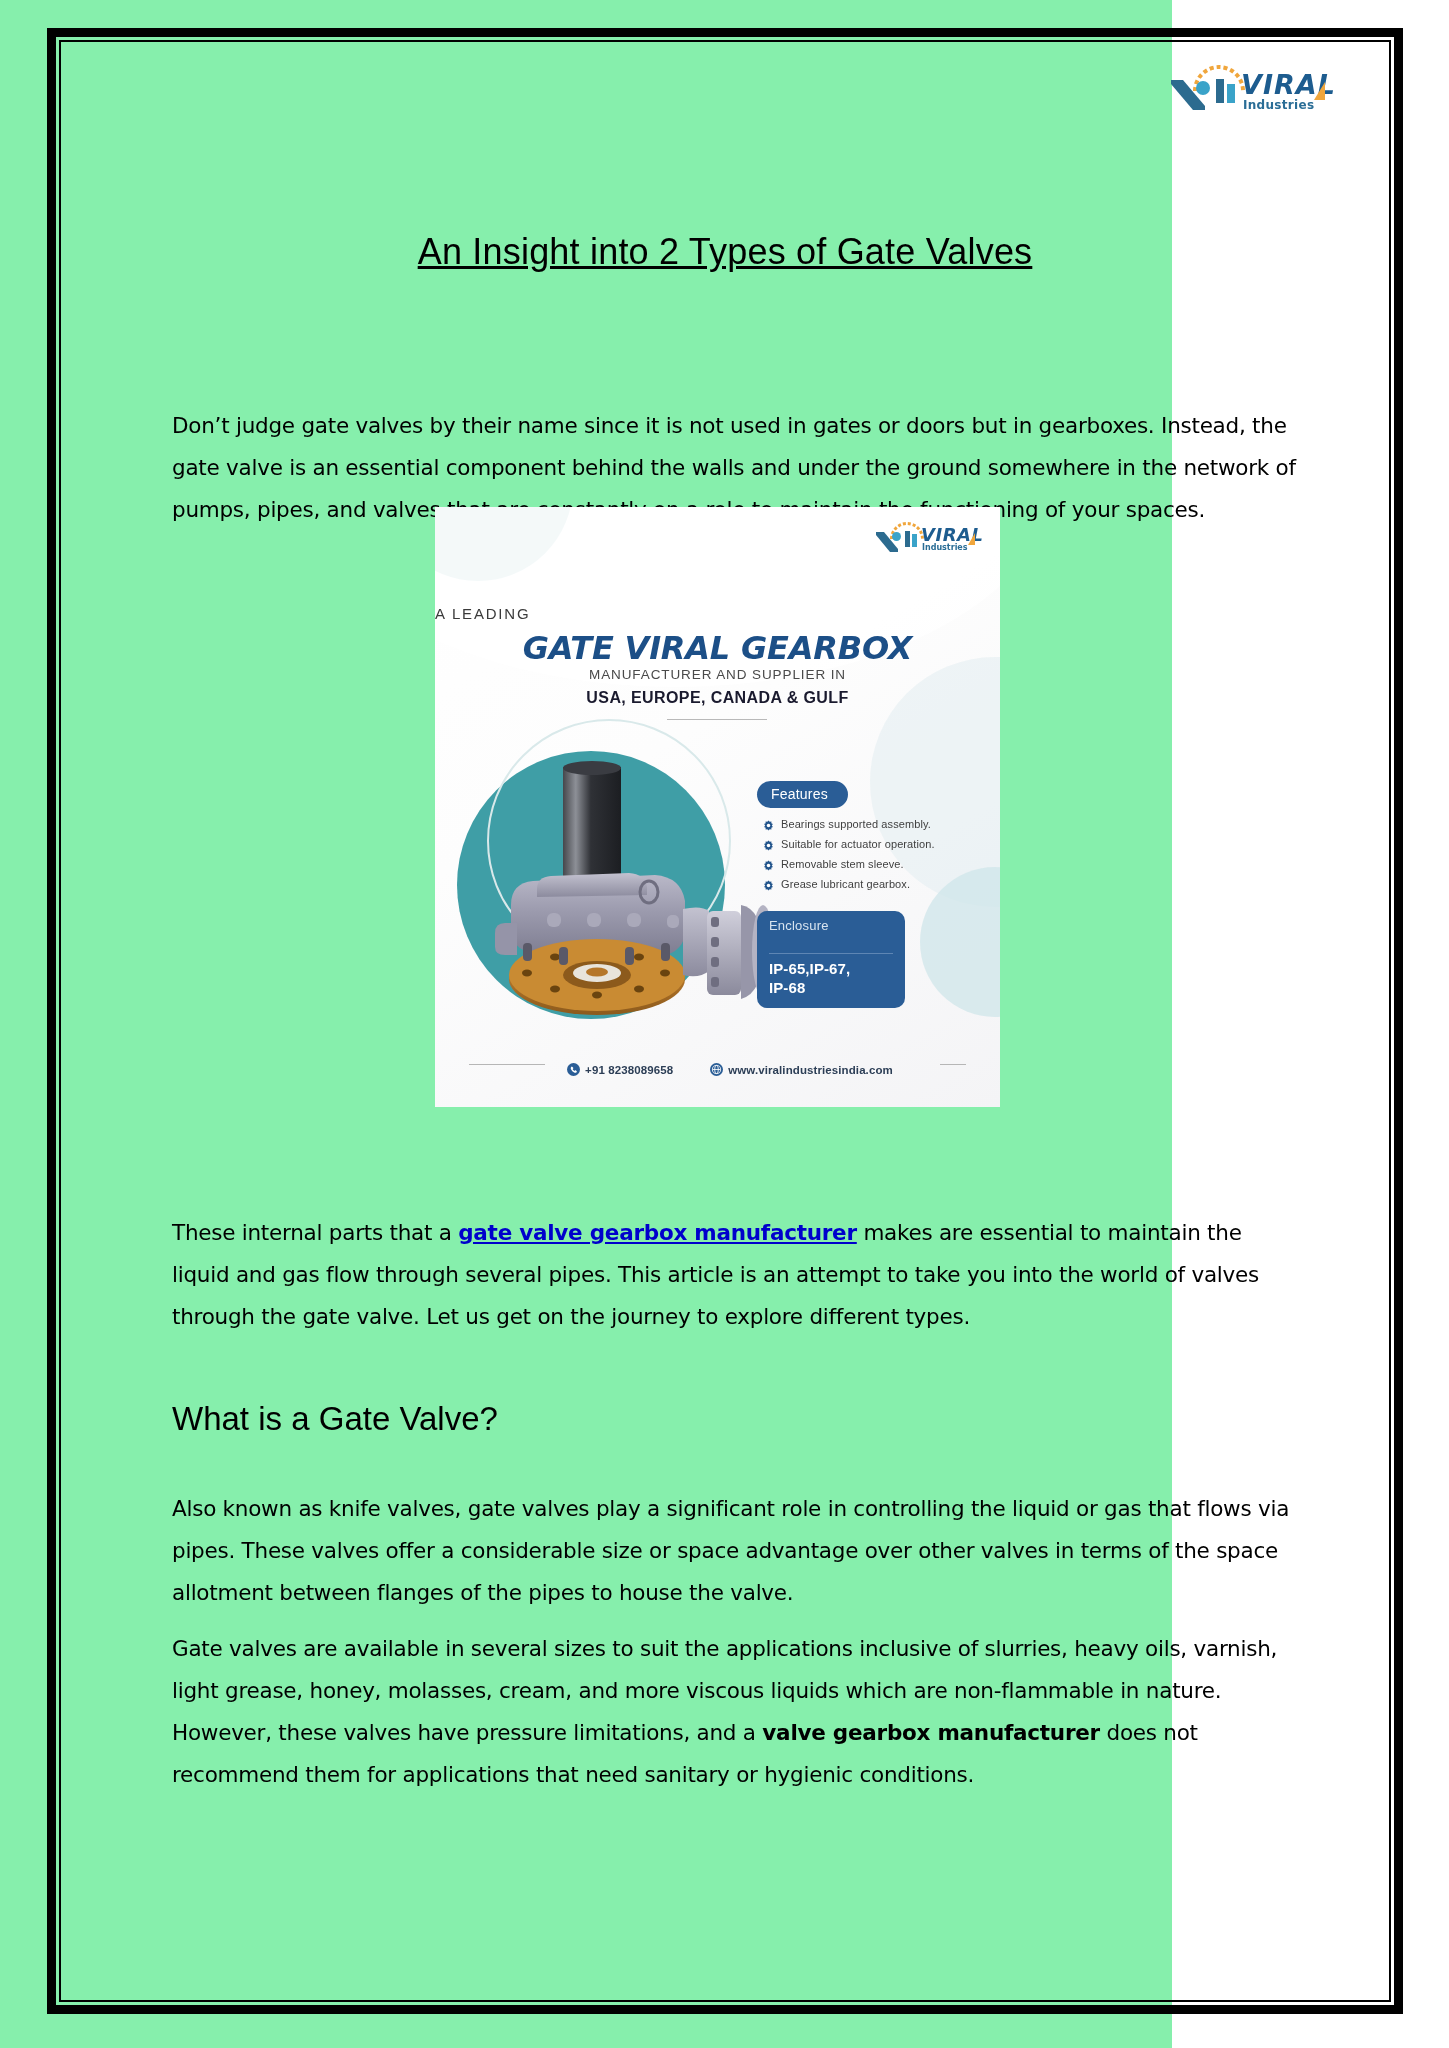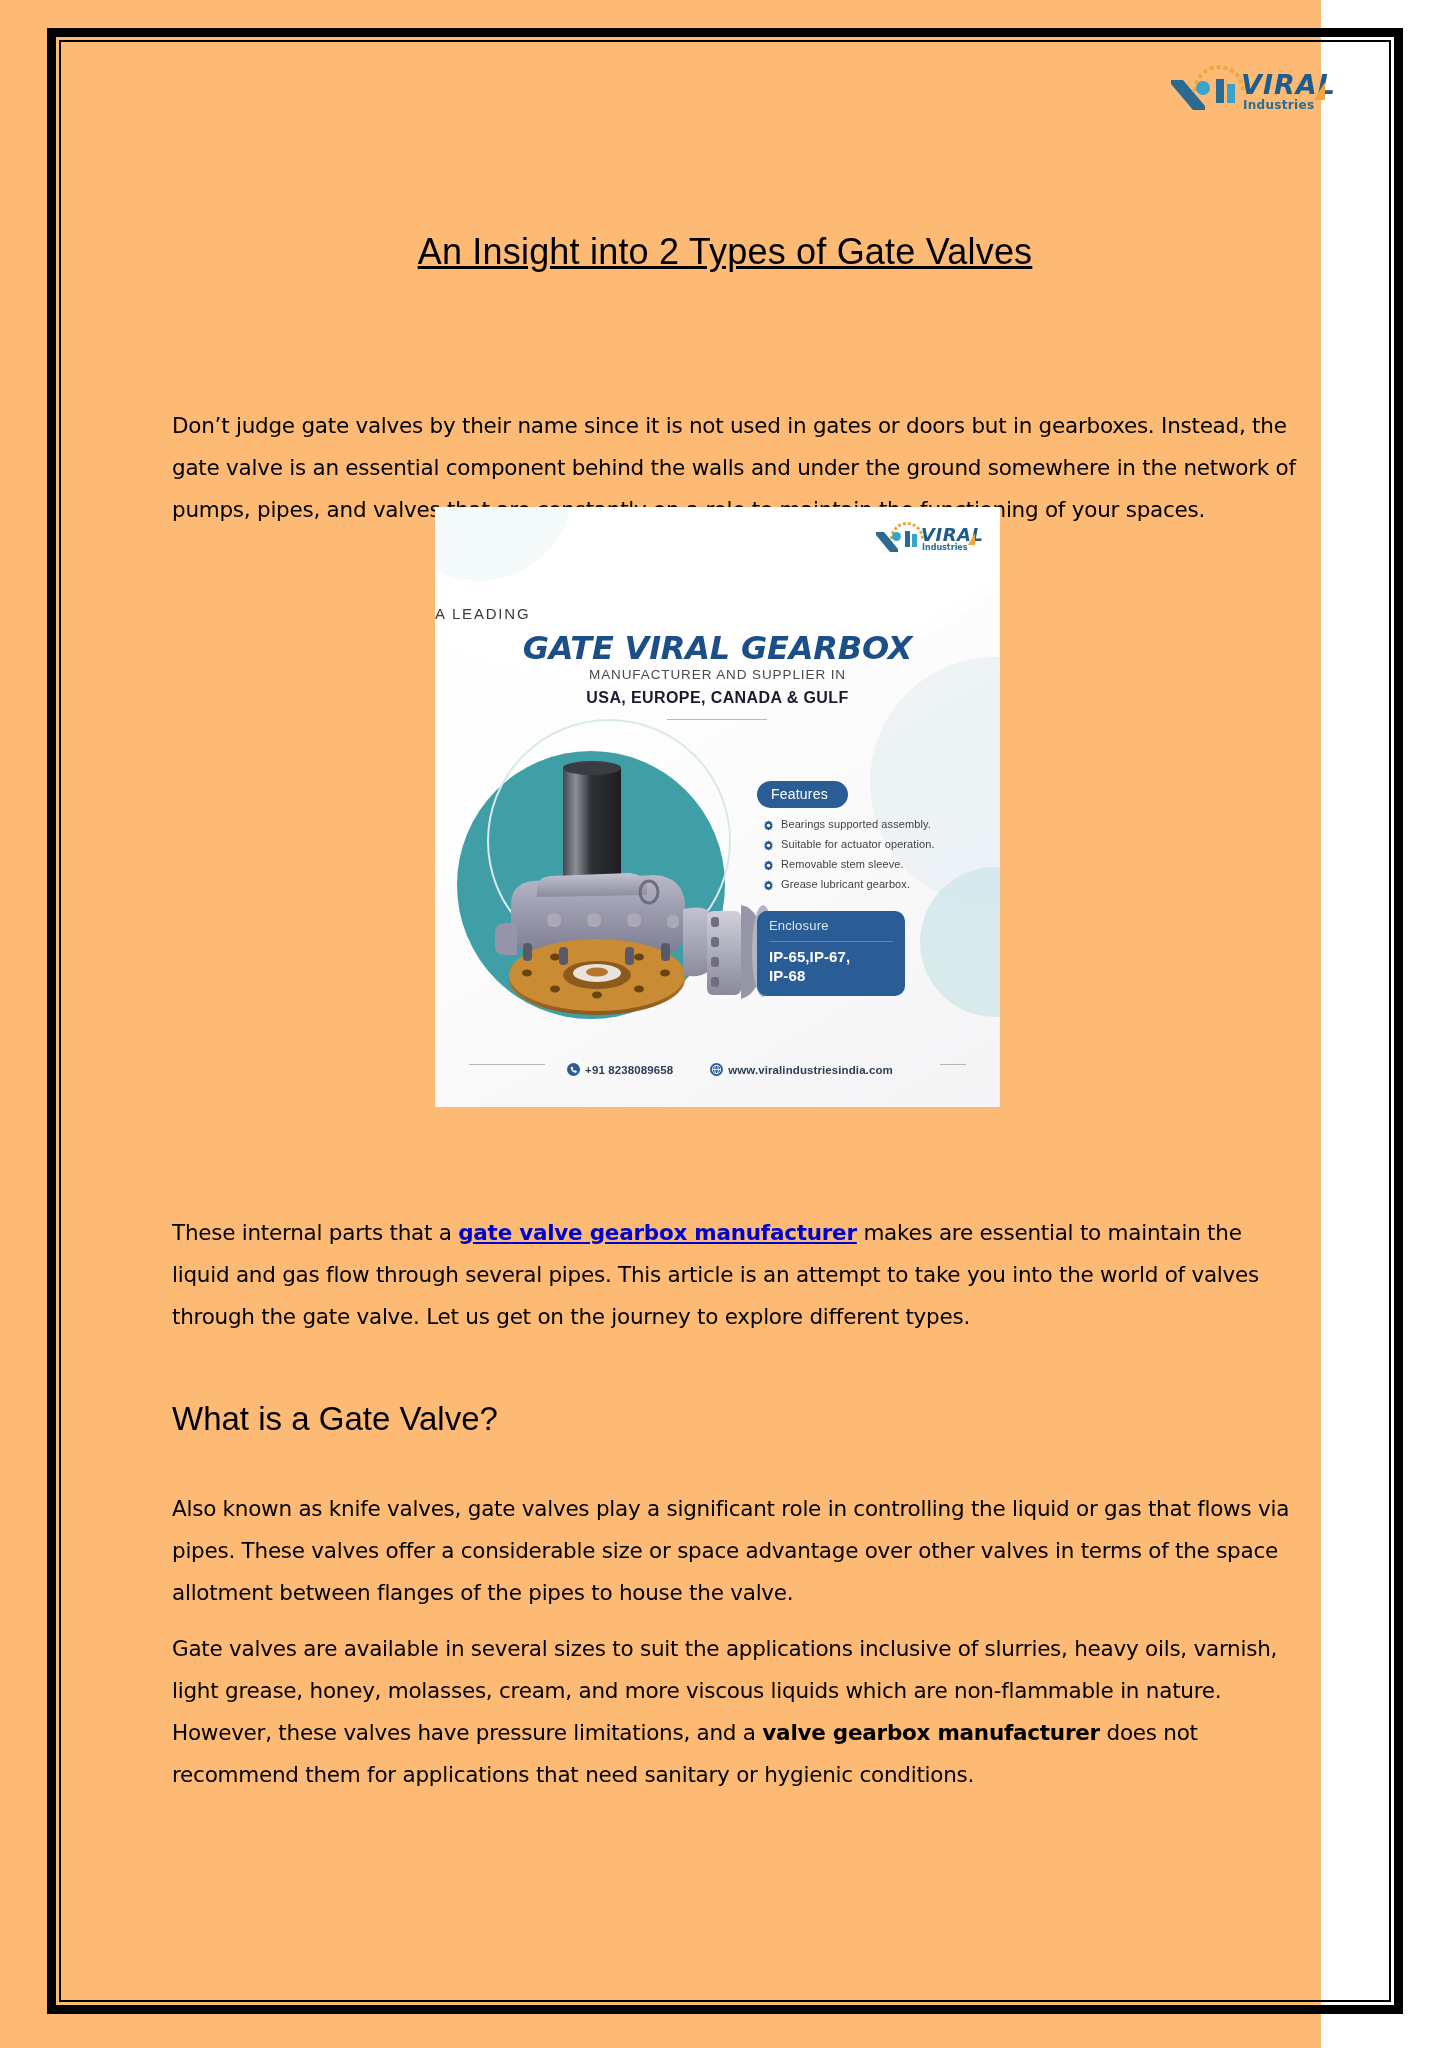--- a/index.html
+++ b/index.html
@@ -11,23 +11,23 @@
     width: 1449px;
     height: 2048px;
     font-family: "DejaVu Sans", sans-serif;
     -webkit-font-smoothing: antialiased;
   }
 
   
   .page {
     position: absolute;
     left: 0; top: 0;
-    width: 1321px;
+    width: 1172px;
     height: 2048px;
-    background: #fdba74;
+    background: #86efac;
     box-sizing: border-box;
   }
   .frame-outer {
     position: absolute;
     left: 47px;
     top: 28px;
     width: 1356px;
     height: 1986px;
     border: 9px solid #000000;
     box-sizing: border-box;
@@ -350,21 +350,21 @@
     width: 148px;
     padding: 7px 12px 11px 12px;
     background: #2a5d96;
     border-radius: 10px;
     box-sizing: border-box;
   }
   .encl-title {
     font-family: "Liberation Sans", sans-serif;
     font-size: 13px;
     color: #d8e4f0;
-    padding-bottom: 8px;
+    padding-bottom: 20px;
     border-bottom: 1px solid #5e86b4;
     letter-spacing: .2px;
   }
   .encl-value {
     font-family: "Liberation Sans", sans-serif;
     font-size: 15px;
     font-weight: bold;
     color: #ffffff;
     line-height: 19px;
     padding-top: 5px;

